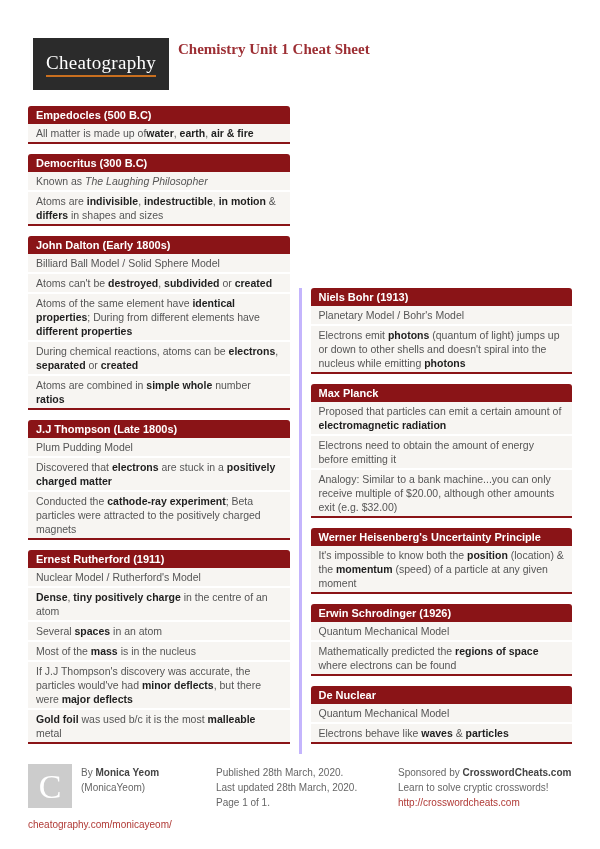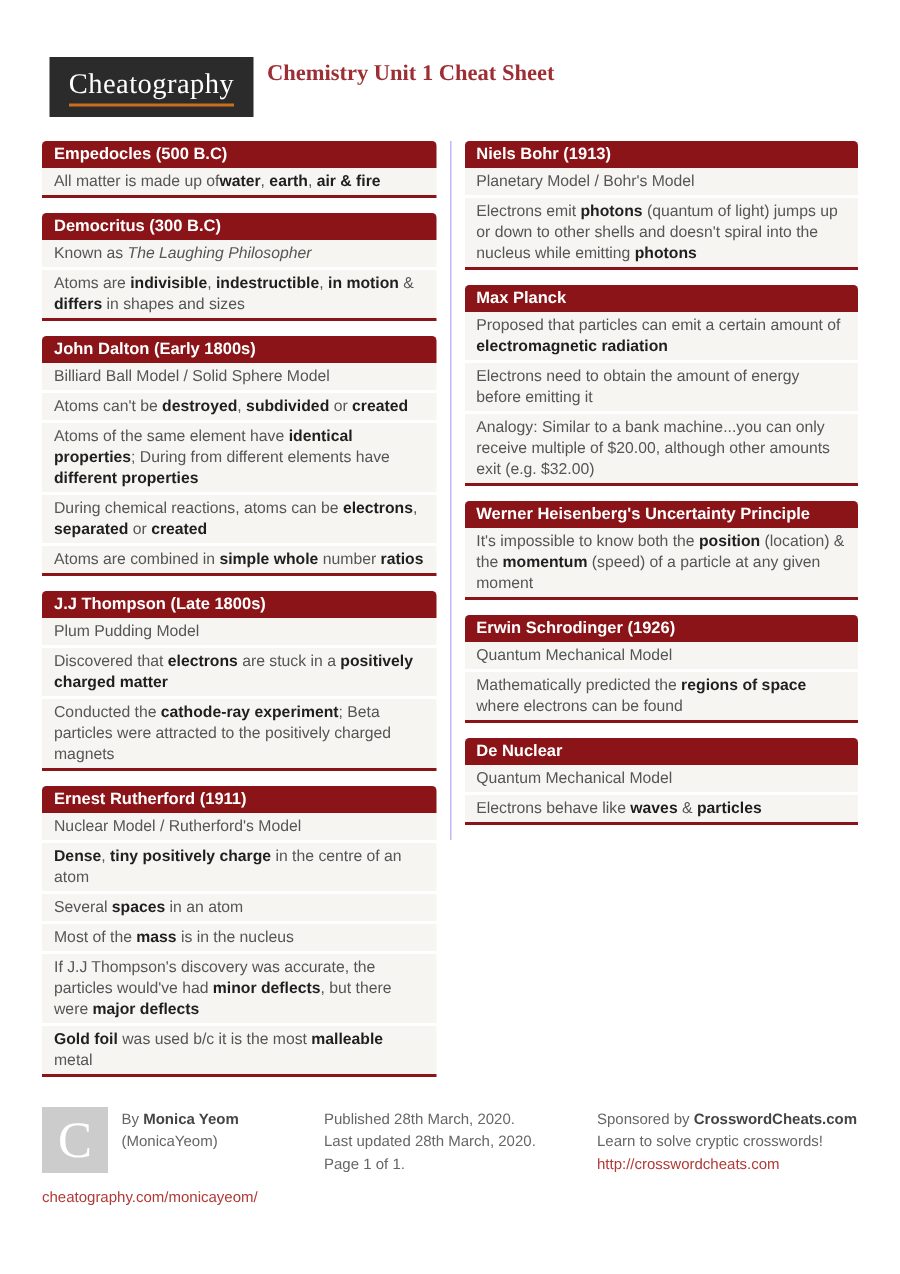--- a/index.html
+++ b/index.html
@@ -8,42 +8,42 @@
   body {
     background:#ffffff;
     font-family:"Liberation Sans", sans-serif;
     color:#555;
   }
   .page { padding:38px 28px 0 28px; }
 
   
   .hdr { display:flex; align-items:flex-start; margin:0 0 16px 0; }
   .logo-box {
-    background:#2b2b2b; width:136px; height:40px; margin-left:5px;
+    background:#2b2b2b; width:136px; height:52px; margin-left:5px;
     display:flex; align-items:center; justify-content:center;
     flex:0 0 auto; cursor:pointer;
   }
   .logo-text {
     font-family:"Liberation Serif", serif; color:#fff; font-size:19px;
     border-bottom:2px solid #c96f1f; padding-bottom:1px; letter-spacing:.3px;
   }
   .hdr-text { margin-left:9px; padding-top:3px; }
   .title {
     font-family:"Liberation Serif", serif; font-weight:bold; font-size:15px;
     color:var(--accent,#9d2f34);
   }
   .byline {
     font-family:"Liberation Serif", serif; font-size:11.5px; color:#3a3a3a; margin-top:4px;
   }
   .byline a { color:var(--accent,#9d2f34); text-decoration:none; cursor:pointer; }
 
   
-  .columns { display:flex; align-items:flex-start; }
+  .columns { display:flex; align-items:flex-end; }
   .col { flex:1 1 0; min-width:0; }
-  .col + .col { border-left:1px solid #c4b5fd; margin-left:9px; padding-left:9px; }
+  .col + .col { border-left:3px solid #c4b5fd; margin-left:9px; padding-left:9px; }
 
   .card { margin-bottom:10px; border-bottom:2px solid var(--maroon,#8a1417); }
   .card-h {
     background:var(--maroon,#8a1417); color:#fff;
     font-size:11px; font-weight:bold; line-height:12px;
     padding:3px 8px 3px 8px; border-radius:3px 3px 0 0;
   }
   .row {
     background:#f7f5f2; font-size:10.5px; line-height:14px;
     padding:2px 8px; color:#555;

